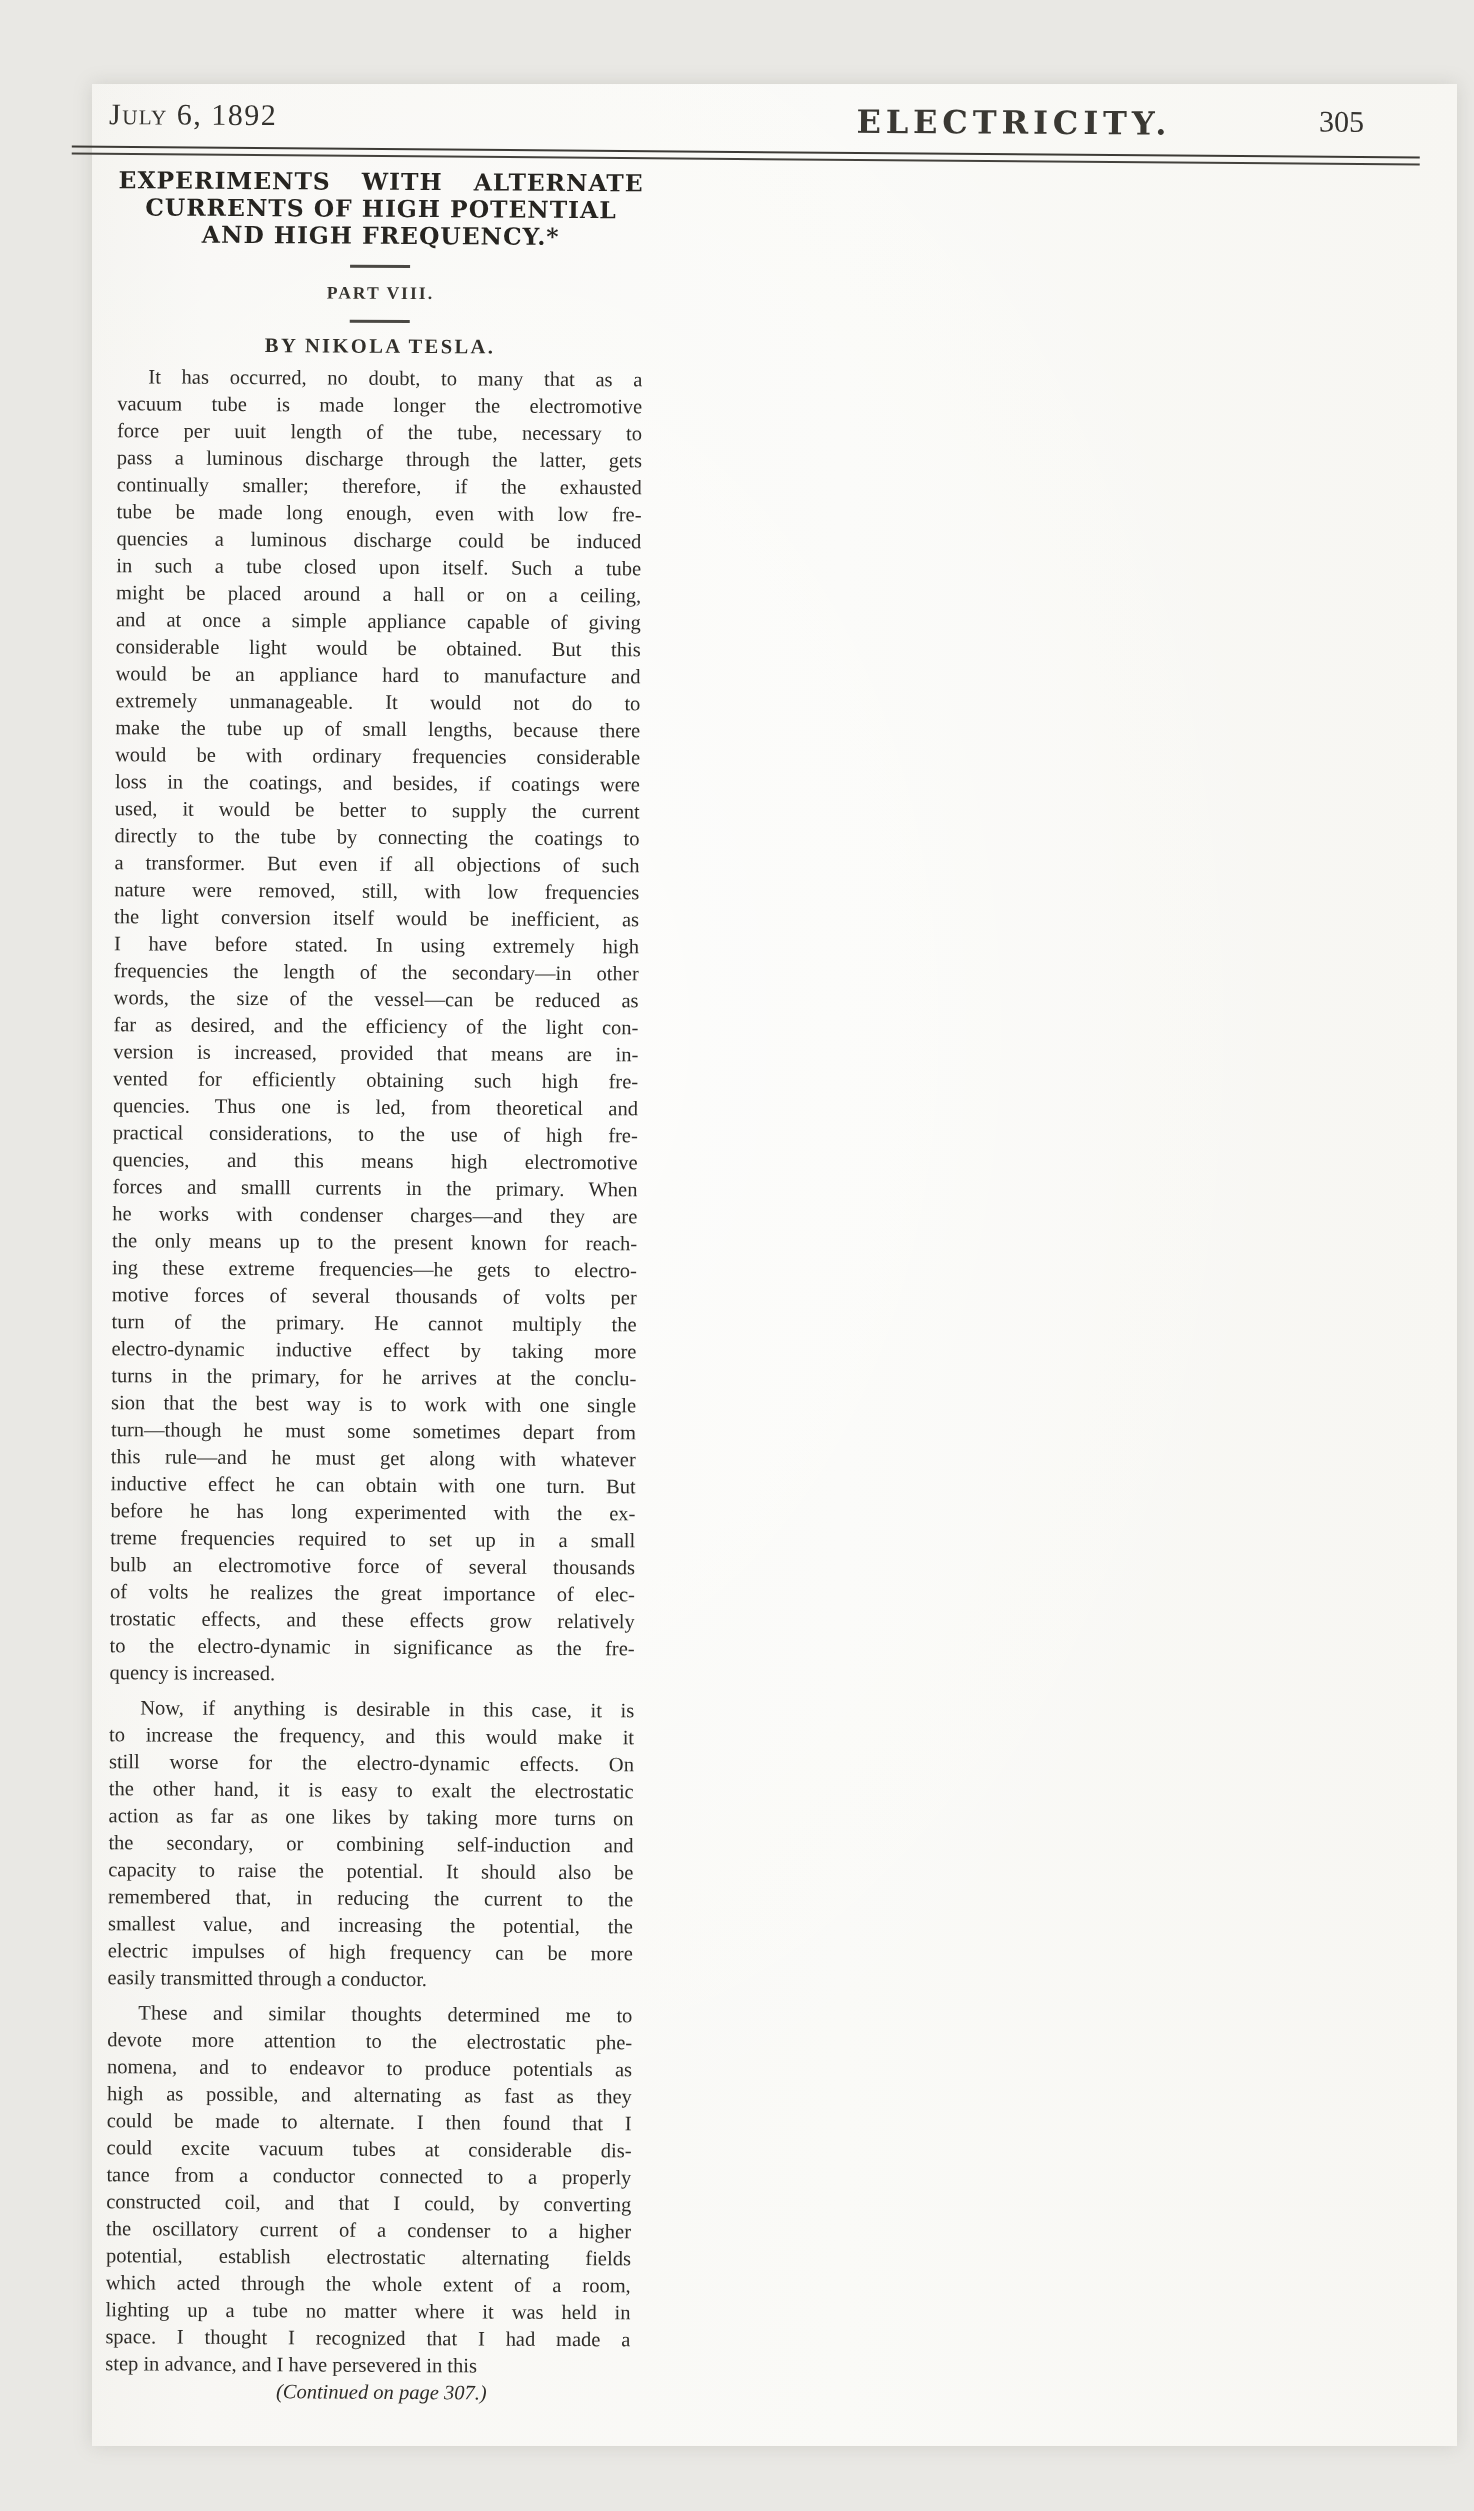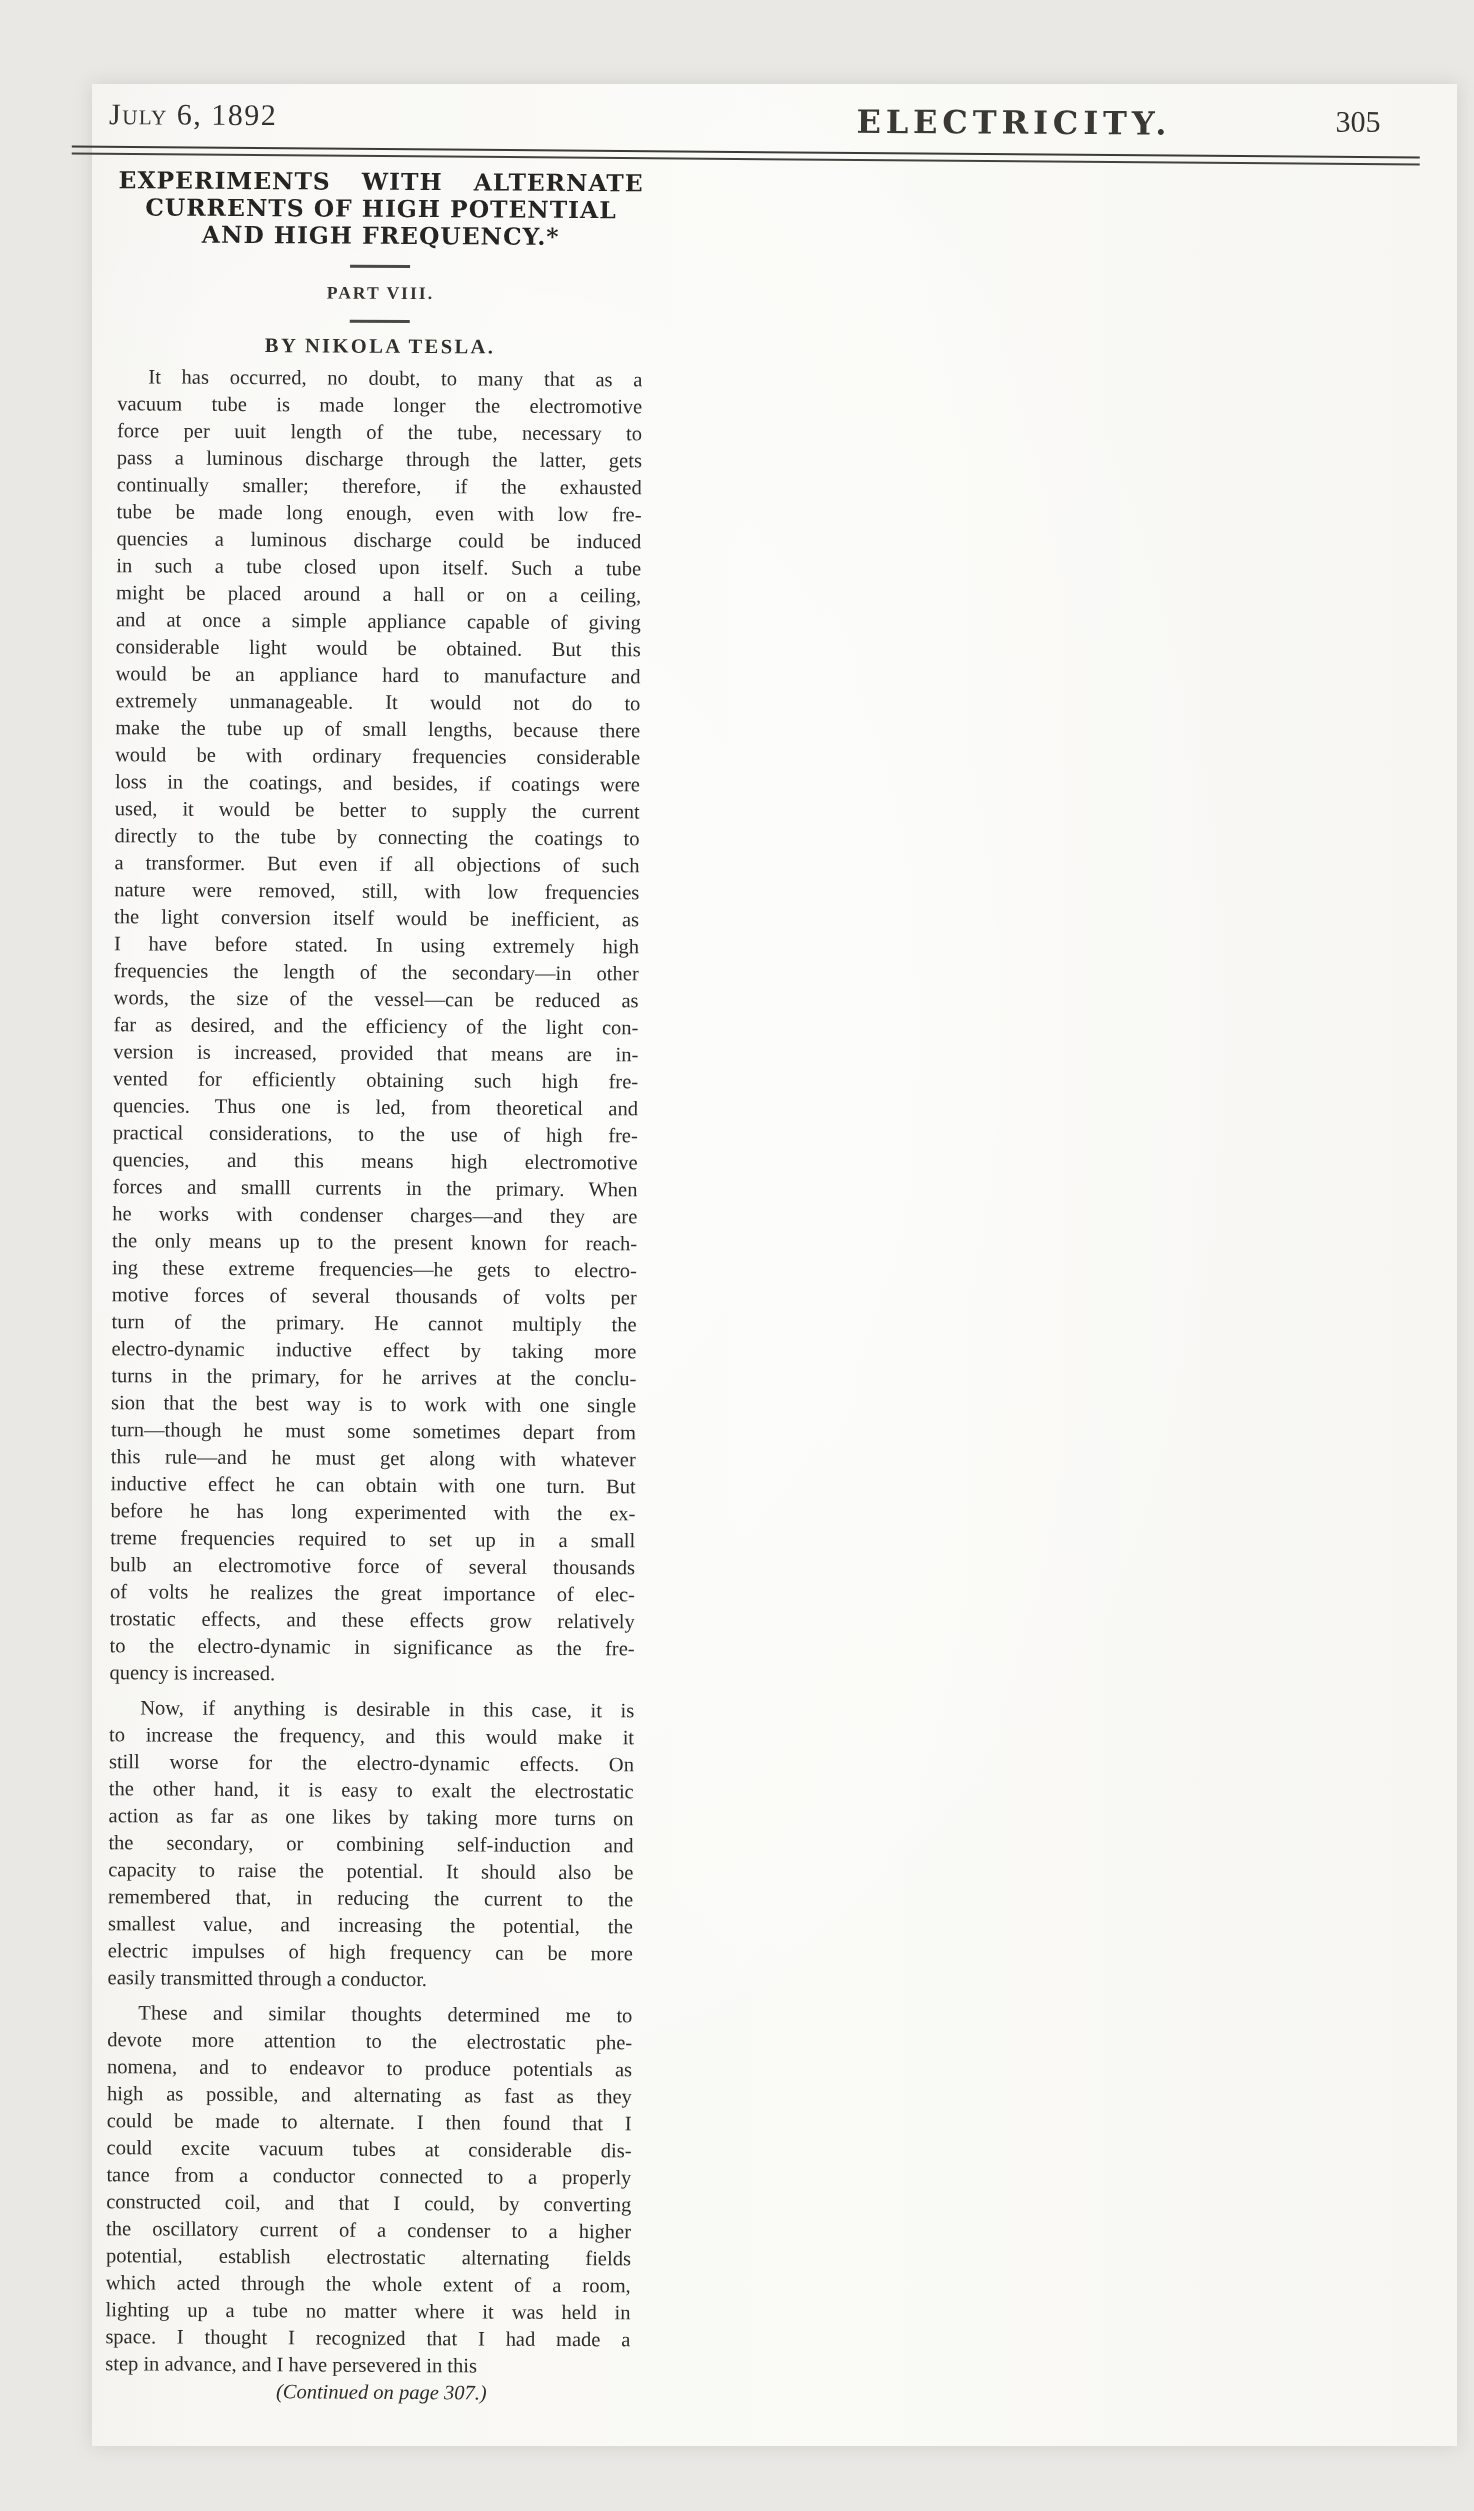--- a/index.html
+++ b/index.html
@@ -30,21 +30,21 @@
   .masthead-date {
     position: absolute; left: 109px; top: 99px;
     font-variant: small-caps; font-size: 30px; letter-spacing: 1.5px; color: #34322e;
   }
   .masthead-title {
     position: absolute; left: 814px; top: 100px; width: 400px; text-align: center;
     font-family: "DejaVu Serif", serif; font-weight: bold;
     font-size: 32px; letter-spacing: 4.9px; color: #3a3833;
   }
   .page-number {
-    position: absolute; left: 1319px; top: 99px; width: 78px; text-align: center;
+    position: absolute; left: 1319px; top: 99px; width: 78px; text-align: left;
     font-size: 30px; color: #34322e;
   }
   .header-rule {
     position: absolute; left: 72px; top: 149px; width: 1348px; height: 4.9px;
     border-top: 2.9px solid #3c3a35; border-bottom: 2px solid #43413c;
     transform: rotate(0.12deg);
   }
 
   
   .article-title { position: absolute; left: 119px; top: 169px; width: 525px;

